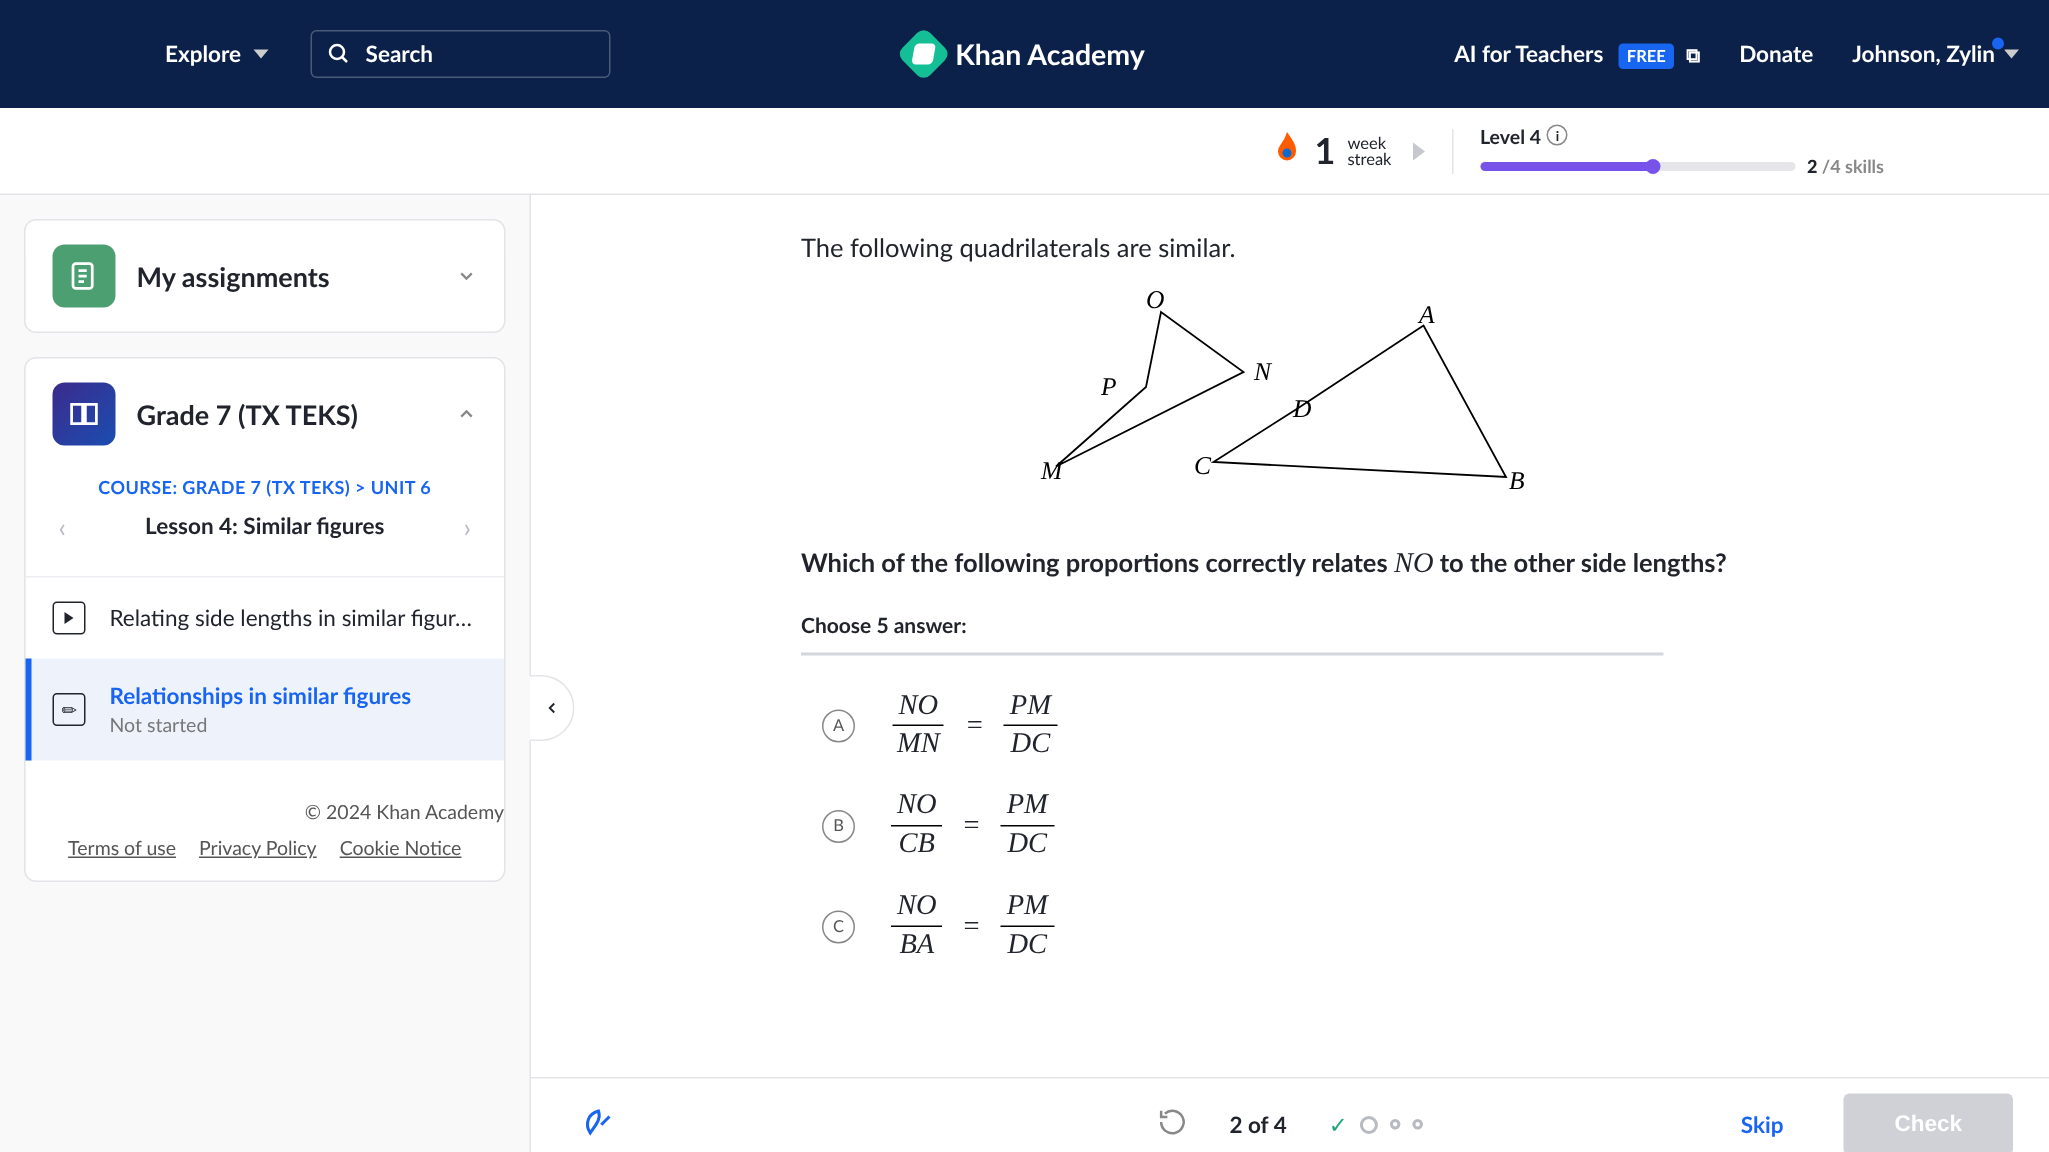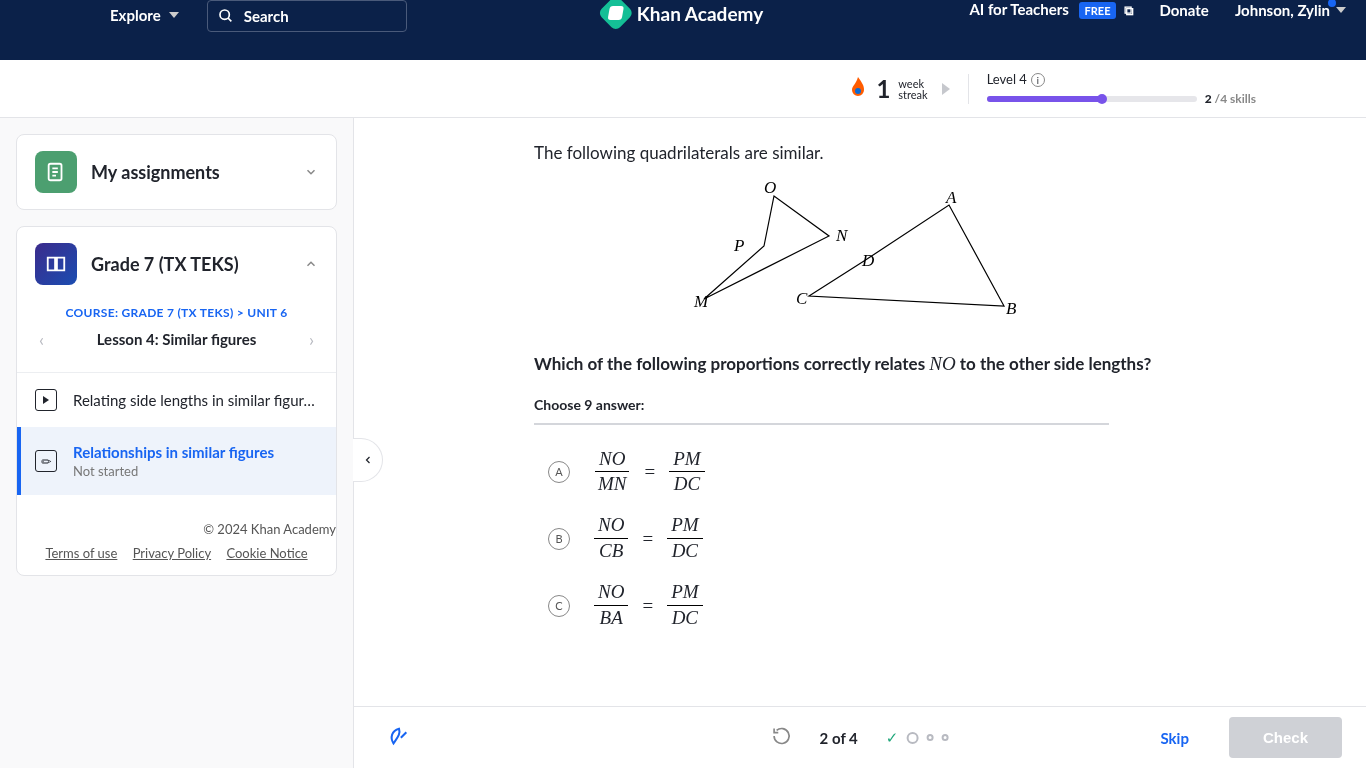--- a/index.html
+++ b/index.html
@@ -1,19 +1,19 @@
 <!DOCTYPE html>
 <html><head>
 <meta charset="utf-8">
 <style>
 * { box-sizing: border-box; margin: 0; padding: 0; }
 body { font-family: Lato, -apple-system, Helvetica, Arial, sans-serif; background: #fff; color: #21242c; width: 1366px; height: 768px; overflow: hidden; }
 
 
-.topnav { background: #0b2149; height: 60px; display: flex; align-items: flex-start; padding: 0 20px; color: #fff; }
+.topnav { background: #0b2149; height: 72px; display: flex; align-items: center; padding: 0 20px; color: #fff; }
 .explore { display: flex; align-items: center; gap: 8px; font-weight: 700; font-size: 15px; cursor: pointer; padding: 6px 10px; margin-right: 18px; margin-left: 80px;}
 .caret-down { width: 0; height: 0; border-left: 5px solid transparent; border-right: 5px solid transparent; border-top: 6px solid #ccc; }
 .searchbox { display: flex; align-items: center; border: 1px solid #4a5a7a; border-radius: 4px; padding: 6px 10px; width: 200px; gap: 10px; }
 .search-icon svg { display:block; }
 .searchbox span { color: #fff; font-weight: 700; font-size: 15px; }
 .brand { position:absolute; left:50%; transform:translateX(-50%); display:flex; align-items:center; gap:8px; font-weight:700; font-size:19px; }
 .brand-icon { width:26px; height:26px; background:#14bf96; border-radius:6px; transform:rotate(45deg); display:flex; align-items:center; justify-content:center; }
 .brand-icon-inner { width:14px; height:14px; background:#fff; border-radius:3px; transform:rotate(-45deg) skewX(-10deg); }
 .rightnav { margin-left:auto; display:flex; align-items:center; gap:26px; font-weight:700; font-size:15px;}
 .free-pill { background:#1865f2; color:#fff; font-size:11px; font-weight:700; padding:2px 6px; border-radius:3px; margin-left:6px;}
@@ -24,21 +24,21 @@
 
 .streakbar { height: 58px; border-bottom: 1px solid #e3e4e8; display:flex; align-items:center; padding:0 20px 0 100px; }
 .streak-msg { font-weight:700; font-size:17px; }
 .streak-right { margin-left:auto; display:flex; align-items:center; gap:18px; padding-right:90px;}
 .flame { color:#ff5c00; font-size:20px; }
 .streak-num { font-size:24px; font-weight:700; }
 .streak-label { font-size:11px; line-height:11px; color:#21242c; }
 .play-tri { width:0; height:0; border-top:6px solid transparent; border-bottom:6px solid transparent; border-left:8px solid #c6c8cd; margin-left:6px;}
 .vdiv { width:1px; height:30px; background:#e3e4e8; }
 .levelbox { display:flex; flex-direction:column; gap:4px;}
-.level-label { font-size:13px; font-weight:400; display:flex; align-items:flex-end; gap:4px;}
+.level-label { font-size:13px; font-weight:700; display:flex; align-items:flex-start; gap:4px;}
 .info-circ { width:14px; height:14px; border:1px solid #888; border-radius:50%; display:inline-flex; align-items:center; justify-content:center; font-size:9px;}
 .level-track { width:210px; height:6px; background:#e6e6ea; border-radius:3px; position:relative;}
 .level-fill { height:6px; background:#7853ea; border-radius:3px; width:55%; position:relative;}
 .level-knob { width:10px; height:10px; background:#7853ea; border-radius:50%; position:absolute; right:-5px; top:-2px;}
 .skills-count { font-size:12px; color:#888; margin-left:8px;}
 .skills-count b{color:#21242c;}
 
 
 .main { display:flex; height: calc(768px - 60px - 58px); }
 .sidebar { width: 354px; padding:16px 16px 0 16px; border-right:1px solid #e3e4e8; background:#f9f9fa; overflow:hidden;}
@@ -268,21 +268,21 @@
           <text x="168" y="85">D</text>
           <text x="252" y="22">A</text>
           <text x="312" y="133">B</text>
         </svg>
       </div>
 
       <div class="q-prompt">
         <span>Which of the following proportions correctly relates </span><span class="mathit">NO</span><span> to the other side lengths?</span>
       </div>
 
-      <div class="choose">Choose 9 answer:</div>
+      <div class="choose">Choose 5 answer:</div>
       <div class="choice-divider"></div>
 
       <div class="choice">
         <div class="choice-letter">A</div>
         <div class="frac-eq">
           <span class="frac">
               <span class="num">NO</span>
               <span class="den">MN</span>
             </span>
           <span class="eqsign">=</span>

